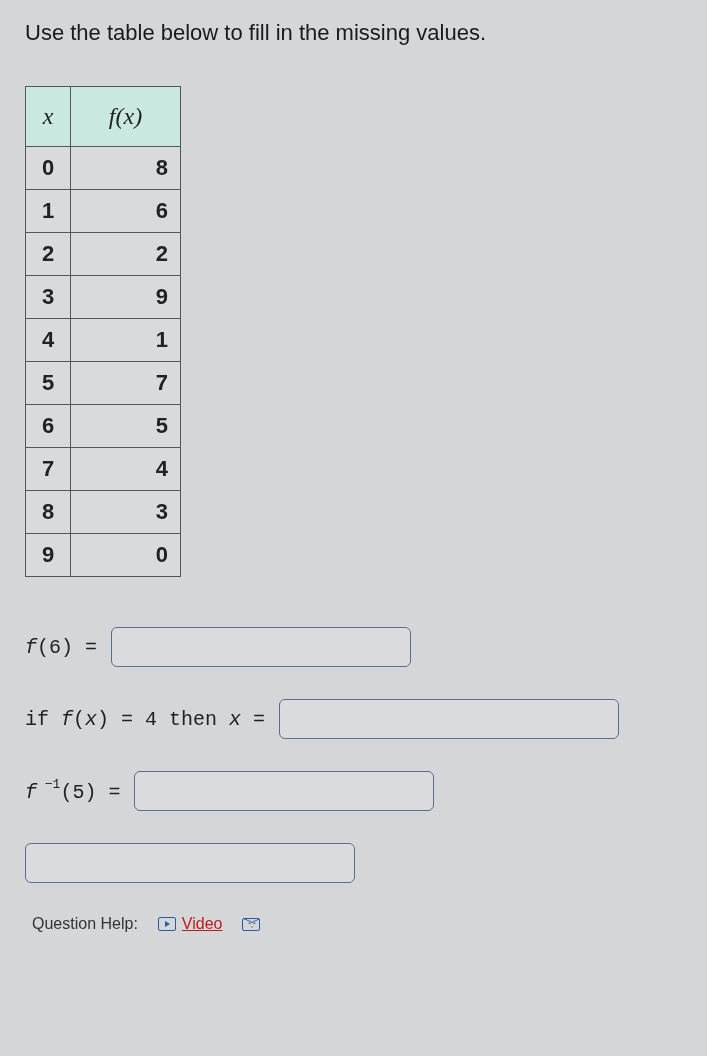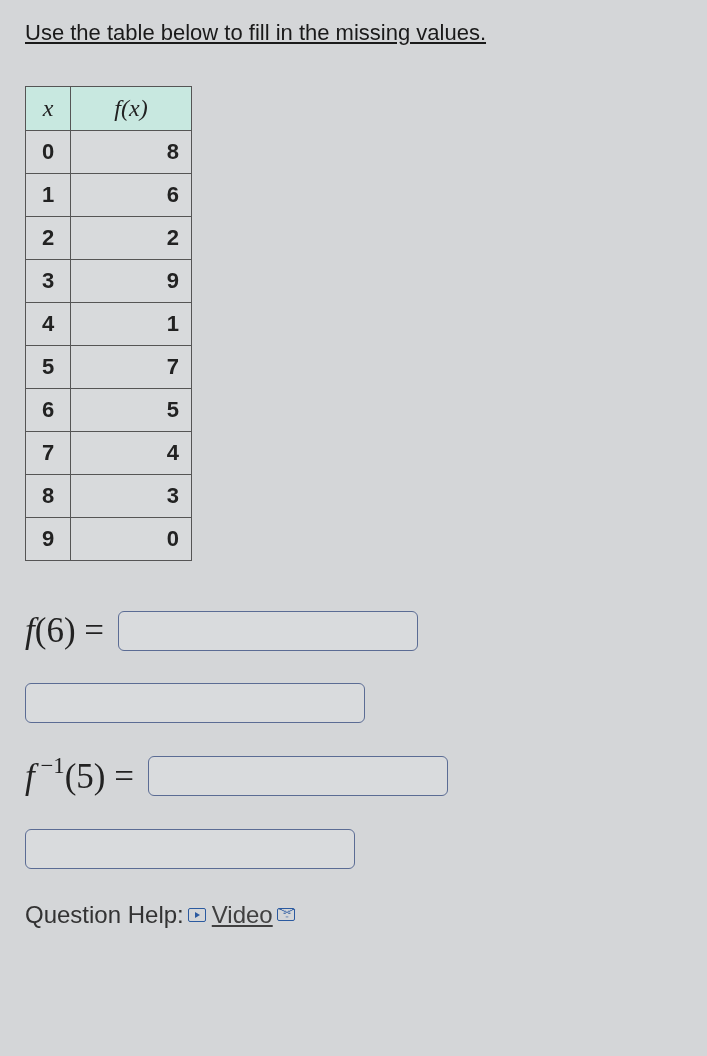--- a/index.html
+++ b/index.html
@@ -10,84 +10,84 @@
       height: 1056px;
       padding: 20px 20px 20px 25px;
       color: #222;
       font-size: 20px;
       overflow: hidden;
     }
     .instruction {
       font-size: 22px;
       margin-bottom: 40px;
       color: #1a1a1a;
-      text-decoration: underline;
     }
     .data-table {
       border-collapse: collapse;
       margin-bottom: 50px;
     }
     .data-table th, .data-table td {
       border: 1px solid #555;
       font-size: 22px;
       font-weight: bold;
       color: #222;
     }
     .data-table th {
       background: #c8e8e0;
       font-style: italic;
       font-family: 'Times New Roman', serif;
       font-weight: normal;
       font-size: 24px;
     }
     .data-table th.col-x { width: 45px; padding: 8px 4px; }
-    .data-table th.col-fx { width: 121px; padding: 8px 4px; }
+    .data-table th.col-fx { width: 110px; padding: 16px 4px; }
     .data-table td {
       padding: 8px 6px;
       background: #d8dadc;
     }
     .data-table td.col-x { text-align: center; }
     .data-table td.col-fx { text-align: right; padding-right: 12px; }
     .question-row {
       display: flex;
       align-items: center;
       margin-bottom: 32px;
       gap: 14px;
     }
     .math {
-      font-family: Liberation Serif, serif;
-      font-size: 35px;
+      font-family: Liberation Mono, monospace;
+      font-size: 20px;
       white-space: nowrap;
     }
     .math .it { font-style: italic; }
     .math sup { font-size: 0.65em; vertical-align: super; position: relative; top: -2px; }
     .input-box {
       border: 1.5px solid #5b6c94;
       border-radius: 6px;
       height: 40px;
       background: #d9dbdd;
       display: inline-block;
     }
     .input-w1 { width: 300px; }
     .input-w2 { width: 340px; }
     .input-w3 { width: 300px; }
     .input-w4 { width: 330px; }
     .help-row {
-      font-size: 24px;
+      font-size: 16px;
       color: #333;
       display: flex;
       align-items: center;
-      gap: 4px;
+      gap: 20px;
       margin-top: 6px;
+      margin-left: 7px;
     }
     .help-link {
       display: inline-flex;
       align-items: center;
       gap: 6px;
-      color: #404040;
+      color: #b91c1c;
       text-decoration: underline;
       cursor: pointer;
     }
     .icon-video {
       width: 18px; height: 14px;
       border: 1.2px solid #2b5aa0;
       border-radius: 2px;
       display: inline-flex;
       align-items: center;
       justify-content: center;
@@ -188,20 +188,21 @@
       </tr>
   </tbody>
 </table>
 
 <div class="question-row">
   <span class="math"><span class="it">f</span>(6) =</span>
   <span class="input-box input-w1"></span>
 </div>
 
 <div class="question-row">
+  <span class="math">if <span class="it">f</span>(<span class="it">x</span>) = 4 then <span class="it">x</span> =</span>
   <span class="input-box input-w2"></span>
 </div>
 
 <div class="question-row">
   <span class="math"><span class="it">f</span><sup>&nbsp;−1</sup>(5) =</span>
   <span class="input-box input-w3"></span>
 </div>
 
 <div class="question-row">
   <span class="input-box input-w4"></span>

